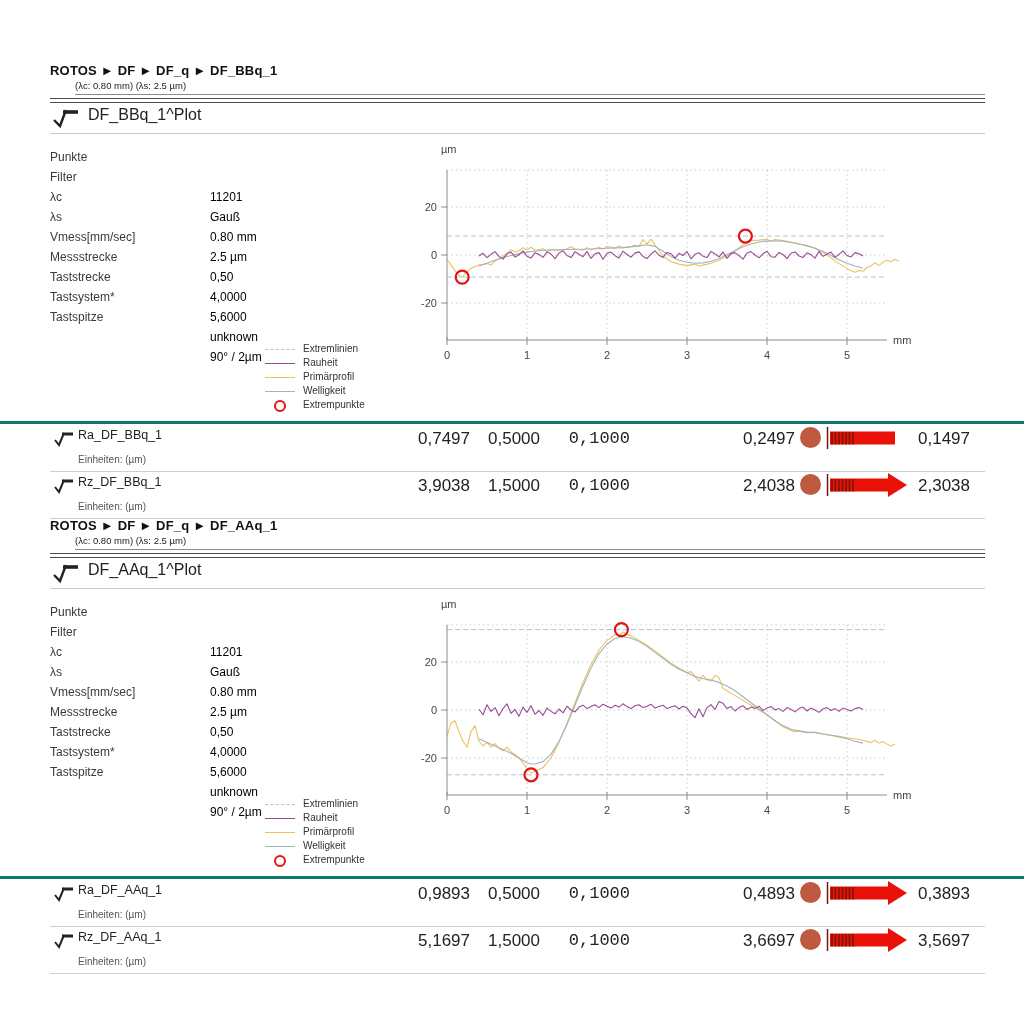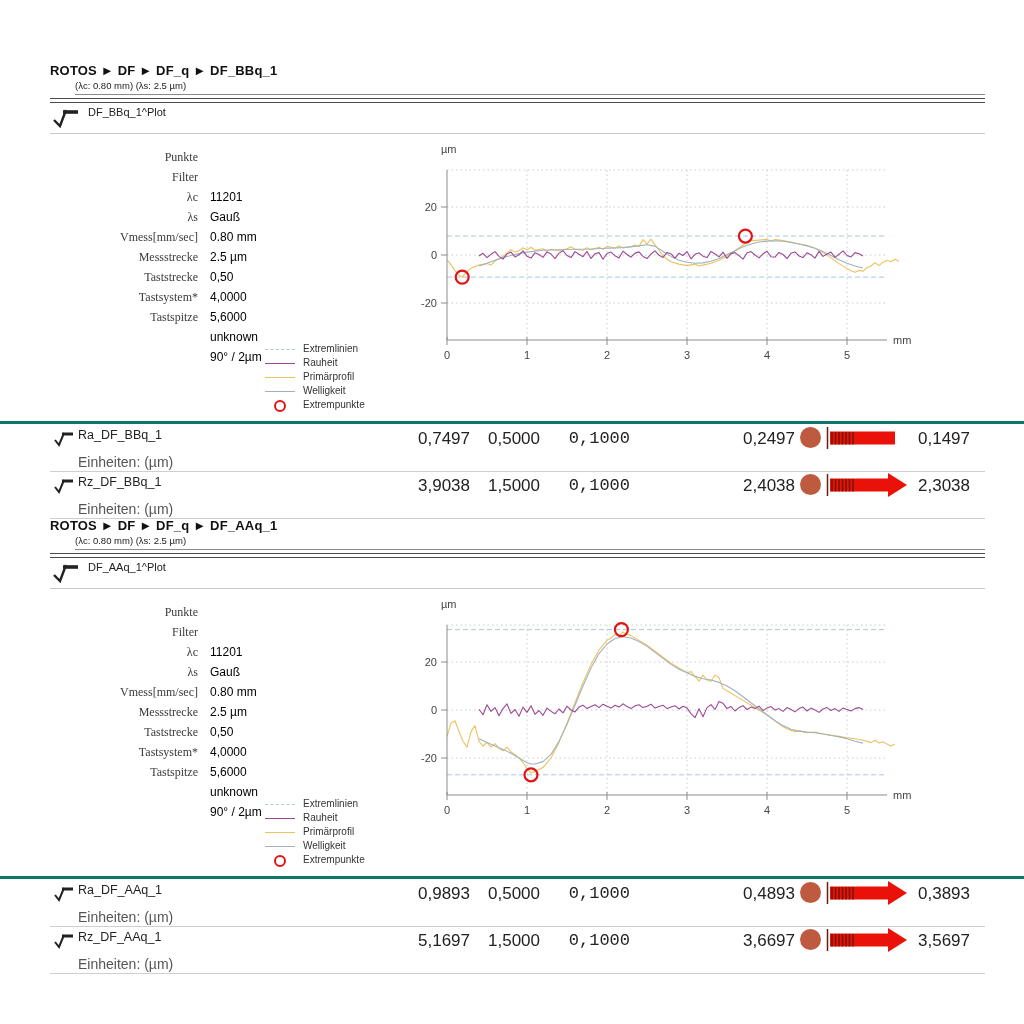--- a/index.html
+++ b/index.html
@@ -3,40 +3,40 @@
 <meta charset="utf-8">
 <style>
   html,body{margin:0;padding:0;background:#ffffff;}
   #page{position:relative;width:1024px;height:1024px;background:#ffffff;
         font-family:"Liberation Sans", sans-serif;color:#222;overflow:hidden;}
   .section{position:absolute;left:0;width:1024px;height:455px;}
   .crumb{position:absolute;left:50px;top:0;font-size:13px;font-weight:bold;color:#111;letter-spacing:.2px;}
   .crumb-sub{position:absolute;left:75px;top:17px;font-size:9.5px;color:#222;}
   .sub-underline{position:absolute;left:75px;top:31px;width:910px;height:0;border-top:1px solid #8a8a8a;}
   .dbl-line{position:absolute;left:50px;top:35px;width:935px;height:3px;border-top:1px solid #4a4a4a;border-bottom:1px solid #4a4a4a;}
-  .plot-title{position:absolute;left:88px;top:43px;font-size:11px;color:#222;}
+  .plot-title{position:absolute;left:88px;top:43px;font-size:16px;color:#222;}
   .title-check{position:absolute;left:51px;top:44px;}
   .title-underline{position:absolute;left:50px;top:70px;width:935px;height:0;border-top:1px solid #c9c9c9;}
   .params{position:absolute;left:50px;top:87px;width:330px;}
   .prow{position:relative;height:20px;}
-  .plabel{position:absolute;left:0;top:0;width:148px;text-align:right;font-size:12px;color:#3a3a3a;font-family:Liberation Serif, serif;}
+  .plabel{position:absolute;left:0;top:0;width:148px;font-size:12px;color:#3a3a3a;}
   .pvalue{position:absolute;left:160px;top:0;font-size:12px;color:#000000;margin-top:40px;}
   svg.chart{position:absolute;left:415px;top:72px;}
   .legend{position:absolute;left:265px;top:280px;width:160px;}
   .litem{position:relative;height:14px;text-align:center;}
   .lswatch{position:absolute;left:0;top:6px;width:30px;height:0;}
   .lswatch.solid{border-top:1px solid #999;}
   .lswatch.dashed{border-top:1px dashed #999;}
   .lring{position:absolute;left:9px;top:1px;width:8px;height:8px;border:2px solid #e21313;border-radius:50%;}
   .llabel{position:absolute;left:38px;top:0;font-size:10px;color:#333;}
   .results{position:absolute;left:0;top:358px;width:1024px;border-top:3px solid #0f766e;}
   .rrow{position:absolute;left:50px;width:935px;height:47px;border-bottom:1px solid #cfcfcf;}
   .rcheck{position:absolute;left:3px;top:6px;}
   .rname{position:absolute;left:28px;top:4px;font-size:12.5px;color:#222;}
-  .runit{position:absolute;left:28px;top:30px;font-size:14px;color:#555;}
+  .runit{position:absolute;left:28px;top:30px;font-size:10px;color:#555;}
   .rv{position:absolute;top:5px;width:100px;text-align:right;font-size:17px;color:#222;}
   .rv1{left:320px;} .rv2{left:390px;} .rv3{left:480px;font-family:Liberation Mono, monospace;} .rv4{left:645px;} .rv5{left:820px;}
   .rdot{position:absolute;left:750px;top:3px;width:21px;height:21px;border-radius:50%;background:#bd5a40;}
   .rarrow{position:absolute;left:776px;top:1px;}
 </style>
 </head>
 <body>
 
 <div id="page">
 

